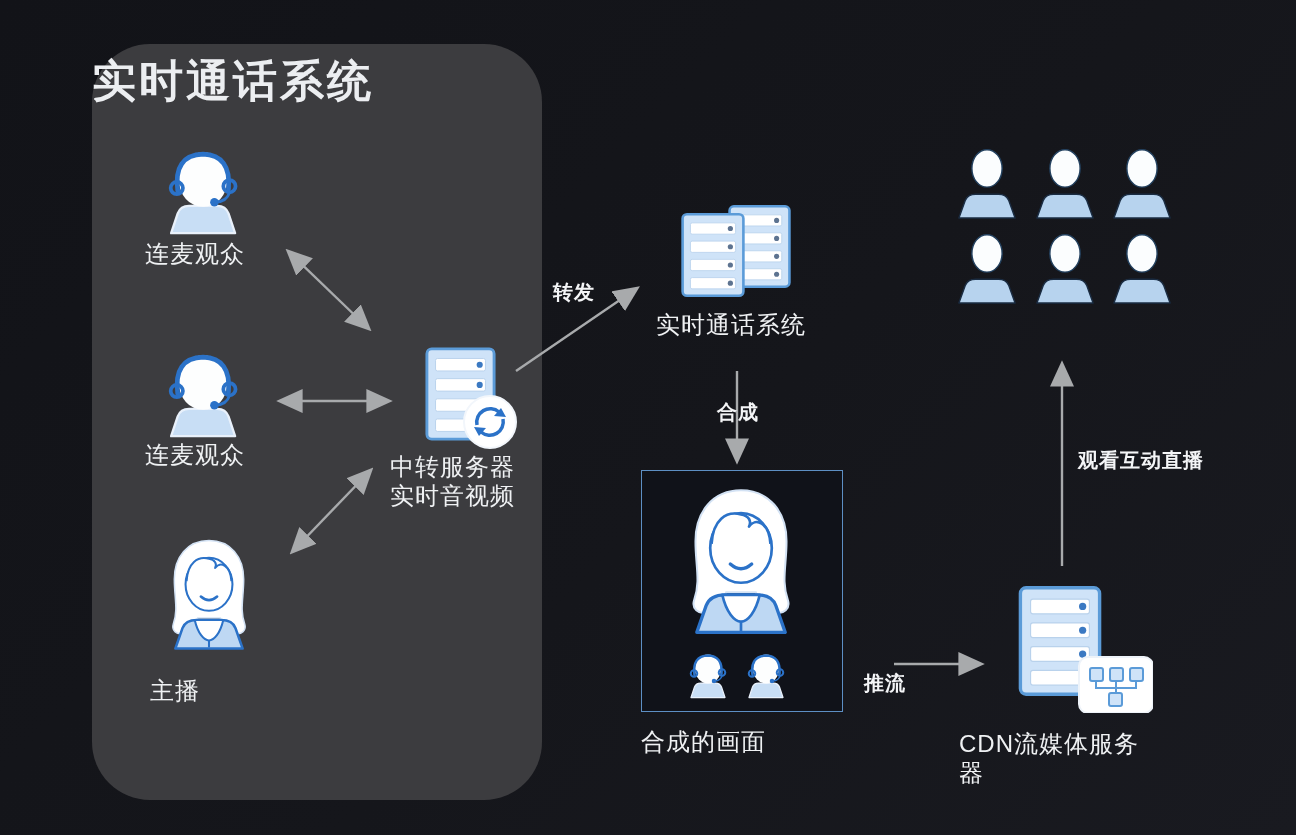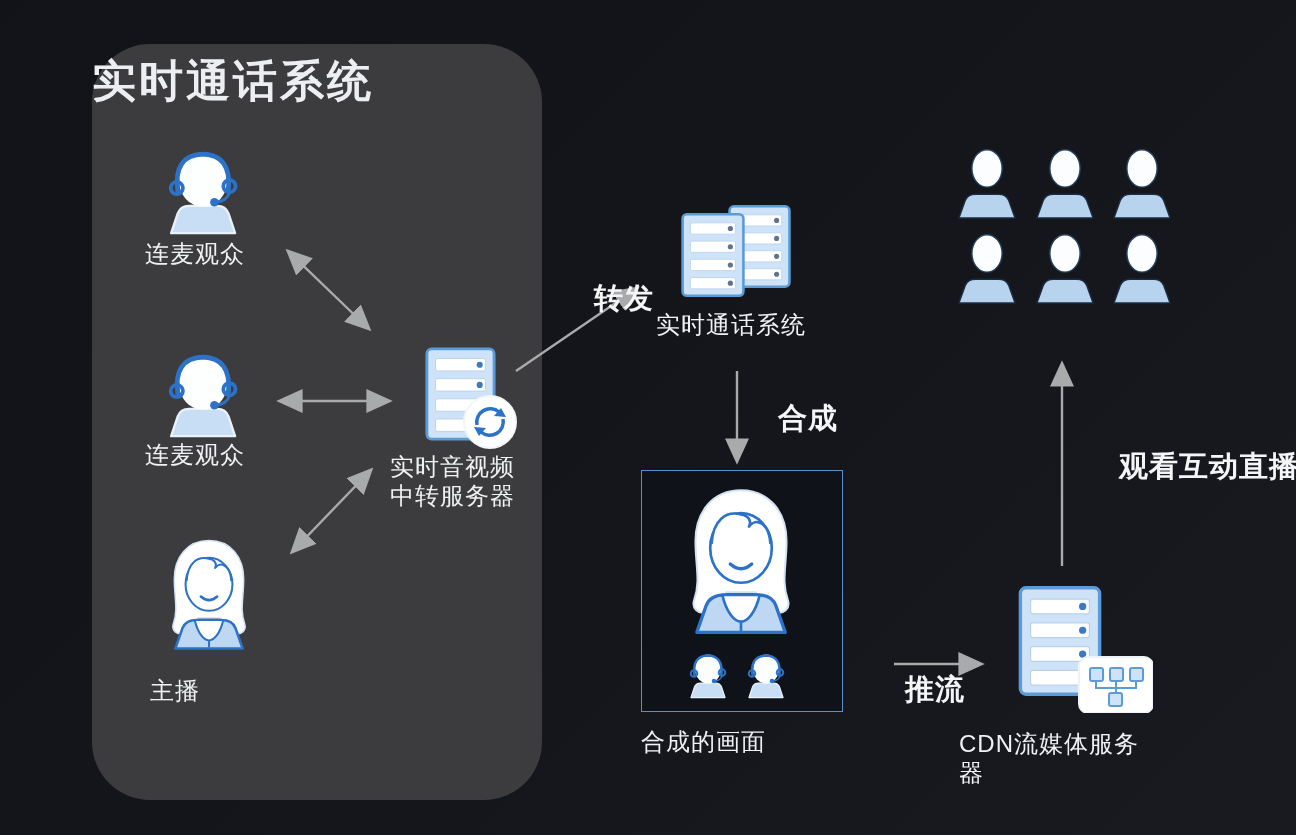--- a/index.html
+++ b/index.html
@@ -14,22 +14,22 @@
   }
   .panel-title {
     position:absolute; left:92px; top:52px; width:450px; text-align:left;
     font-size:44px; font-weight:bold; color:#eceef1; letter-spacing:3px;
   }
   .node-label {
     position:absolute; color:#eff1f3; font-size:24px; 
     line-height:29px; letter-spacing:1px;
   }
   .edge-label {
-    position:absolute; color:#f4f5f7; font-size:29px; font-weight:600;
-    letter-spacing:1px; white-space:nowrap;margin-left:41px;
+    position:absolute; color:#f4f5f7; font-size:20px; font-weight:600;
+    letter-spacing:1px; white-space:nowrap;
   }
   .abs { position:absolute; }
   .layer { position:absolute; left:0; top:0; width:1296px; height:835px; pointer-events:none; }
   .frame {
     position:absolute; left:641px; top:470px; width:202px; height:242px;
     border:1px solid #5d8fc4; background:#101219; box-sizing:border-box;
   }
   .defs-hidden { position:absolute; width:0; height:0; overflow:hidden; }
 </style>
 </head>
@@ -137,22 +137,22 @@
     <use href="#sym-server-d2" width="73" height="96"></use>
     <g transform="translate(66,76)">
       <circle r="26" fill="#ffffff" stroke="#f2f6fb" stroke-width="2"></circle>
       <path d="M-13,3 A13.5,13.5 0 0 1 9,-10" fill="none" stroke="#2b72c8" stroke-width="3.5"></path>
       <path d="M13,-3 A13.5,13.5 0 0 1 -9,10" fill="none" stroke="#2b72c8" stroke-width="3.5"></path>
       <path d="M-16,5 L-4,6 L-11,14 Z" fill="#2b72c8"></path>
       <path d="M16,-5 L4,-6 L11,-14 Z" fill="#2b72c8"></path>
     </g>
   </svg>
   <div class="node-label" style="left:390px;top:452px;width:164px">
+    <div>中转服务器</div>
     <div>实时音视频</div>
-    <div>中转服务器</div>
   </div>
 
   <svg class="abs" style="left:680px;top:198px;width:112px;height:103px" viewBox="0 0 112 103">
     <use href="#sym-server-d4" x="47" y="0" width="65" height="97"></use>
     <use href="#sym-server-d4" x="0" y="11" width="66" height="92"></use>
   </svg>
   <div class="node-label" style="left:656px;top:310px;width:200px">实时通话系统</div>
 
   <div class="frame">
     <svg class="abs" style="left:32px;top:14px;width:134px;height:150px" viewBox="0 0 100 112">
@@ -193,17 +193,17 @@
       <use href="#sym-person"></use>
     </svg>
   <svg class="abs" style="left:1029px;top:231px;width:72px;height:75px" viewBox="0 0 100 104">
       <use href="#sym-person"></use>
     </svg>
   <svg class="abs" style="left:1106px;top:231px;width:72px;height:75px" viewBox="0 0 100 104">
       <use href="#sym-person"></use>
     </svg>
 
   <div class="edge-label" style="left:553px;top:279px">转发</div>
-  <div class="edge-label" style="left:737px;top:399px">合成</div>
+  <div class="edge-label" style="left:717px;top:399px">合成</div>
   <div class="edge-label" style="left:864px;top:670px">推流</div>
   <div class="edge-label" style="left:1078px;top:447px">观看互动直播</div>
 
 </div>
 
 </body></html>

